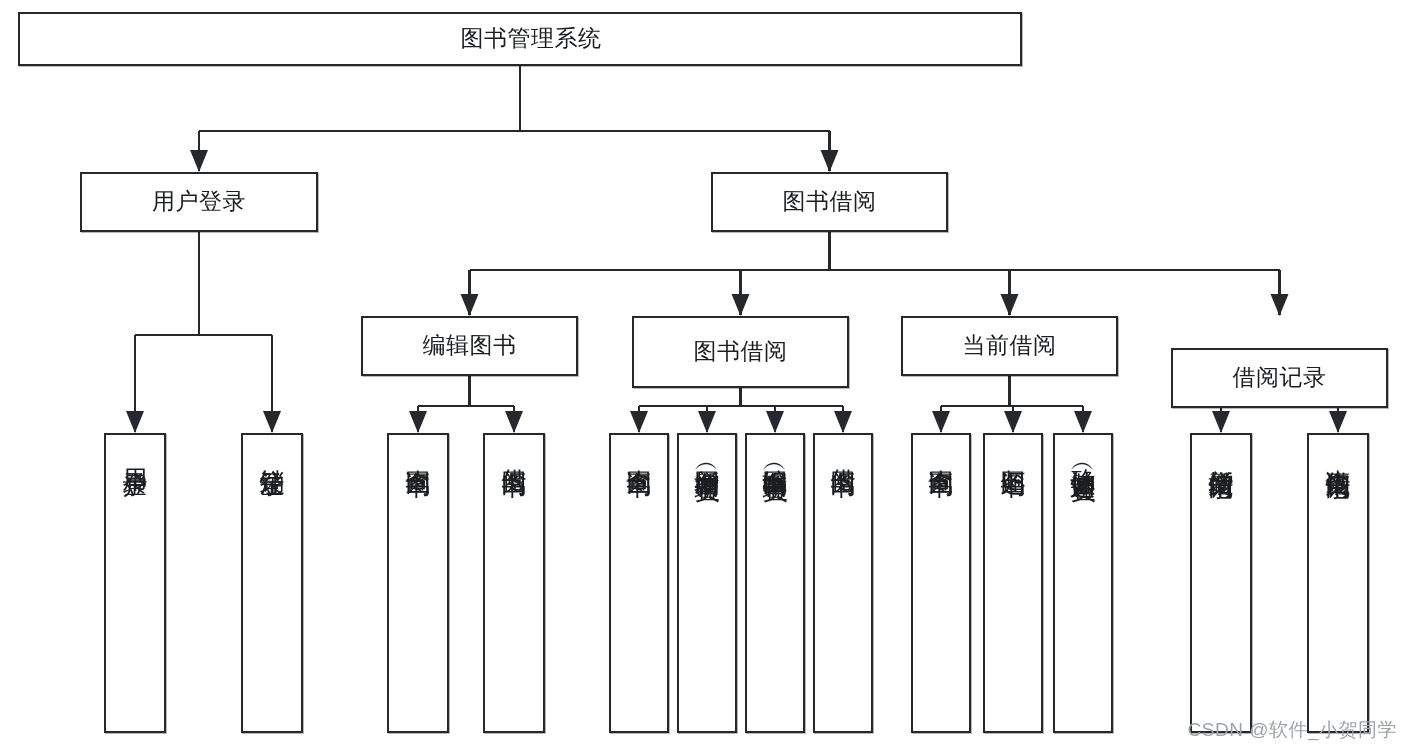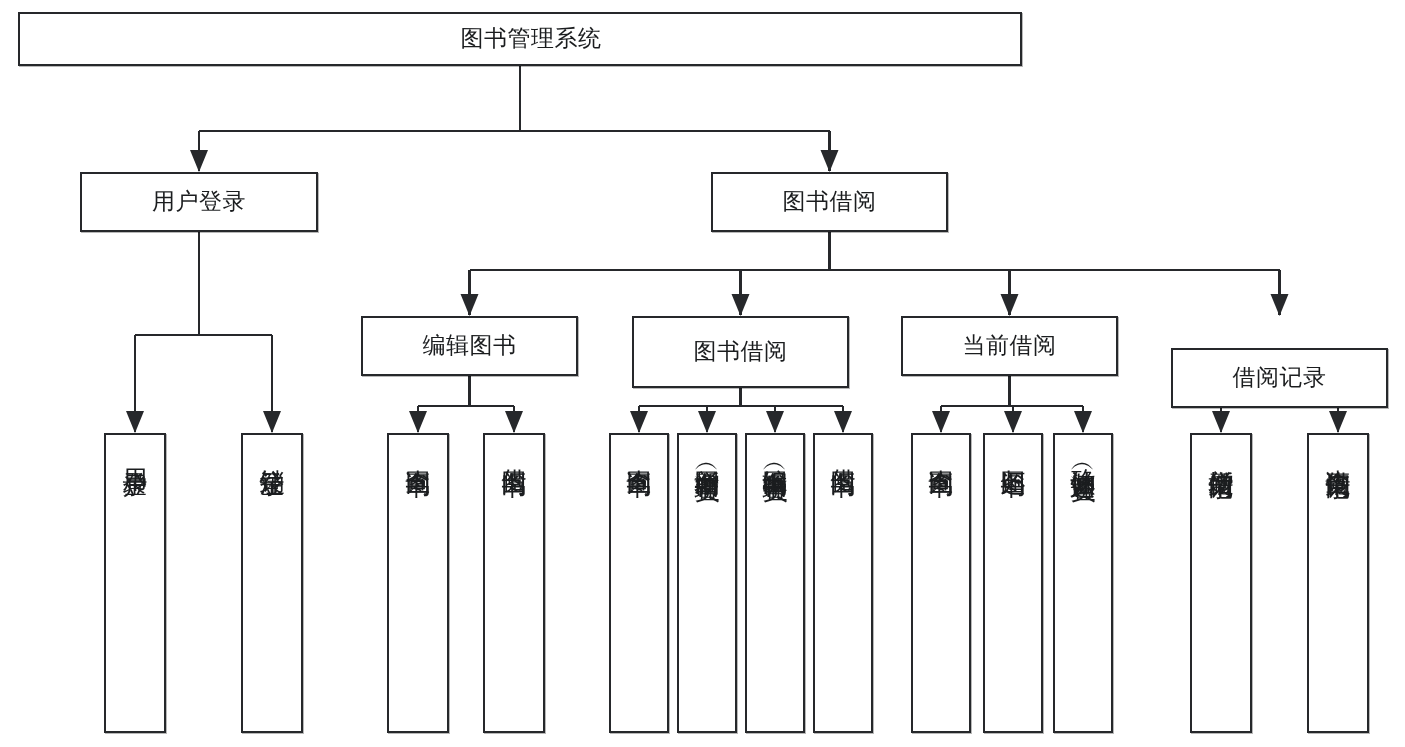--- a/index.html
+++ b/index.html
@@ -181,13 +181,14 @@
       <div class="node vertical" style="left: 1053px; top: 433px; width: 60px; height: 300px;">
         <span class="node-label">确认归还（管理员）</span>
       </div>
       <div class="node vertical" style="left: 1190px; top: 433px; width: 62px; height: 300px;">
         <span class="node-label">新增借阅记录</span>
       </div>
       <div class="node vertical" style="left: 1307px; top: 433px; width: 62px; height: 300px;">
         <span class="node-label">查询借阅记录</span>
       </div>
     </div>
+  <div id="watermark">CSDN @软件_小贺同学</div>
 </div>
 
 </body></html>

